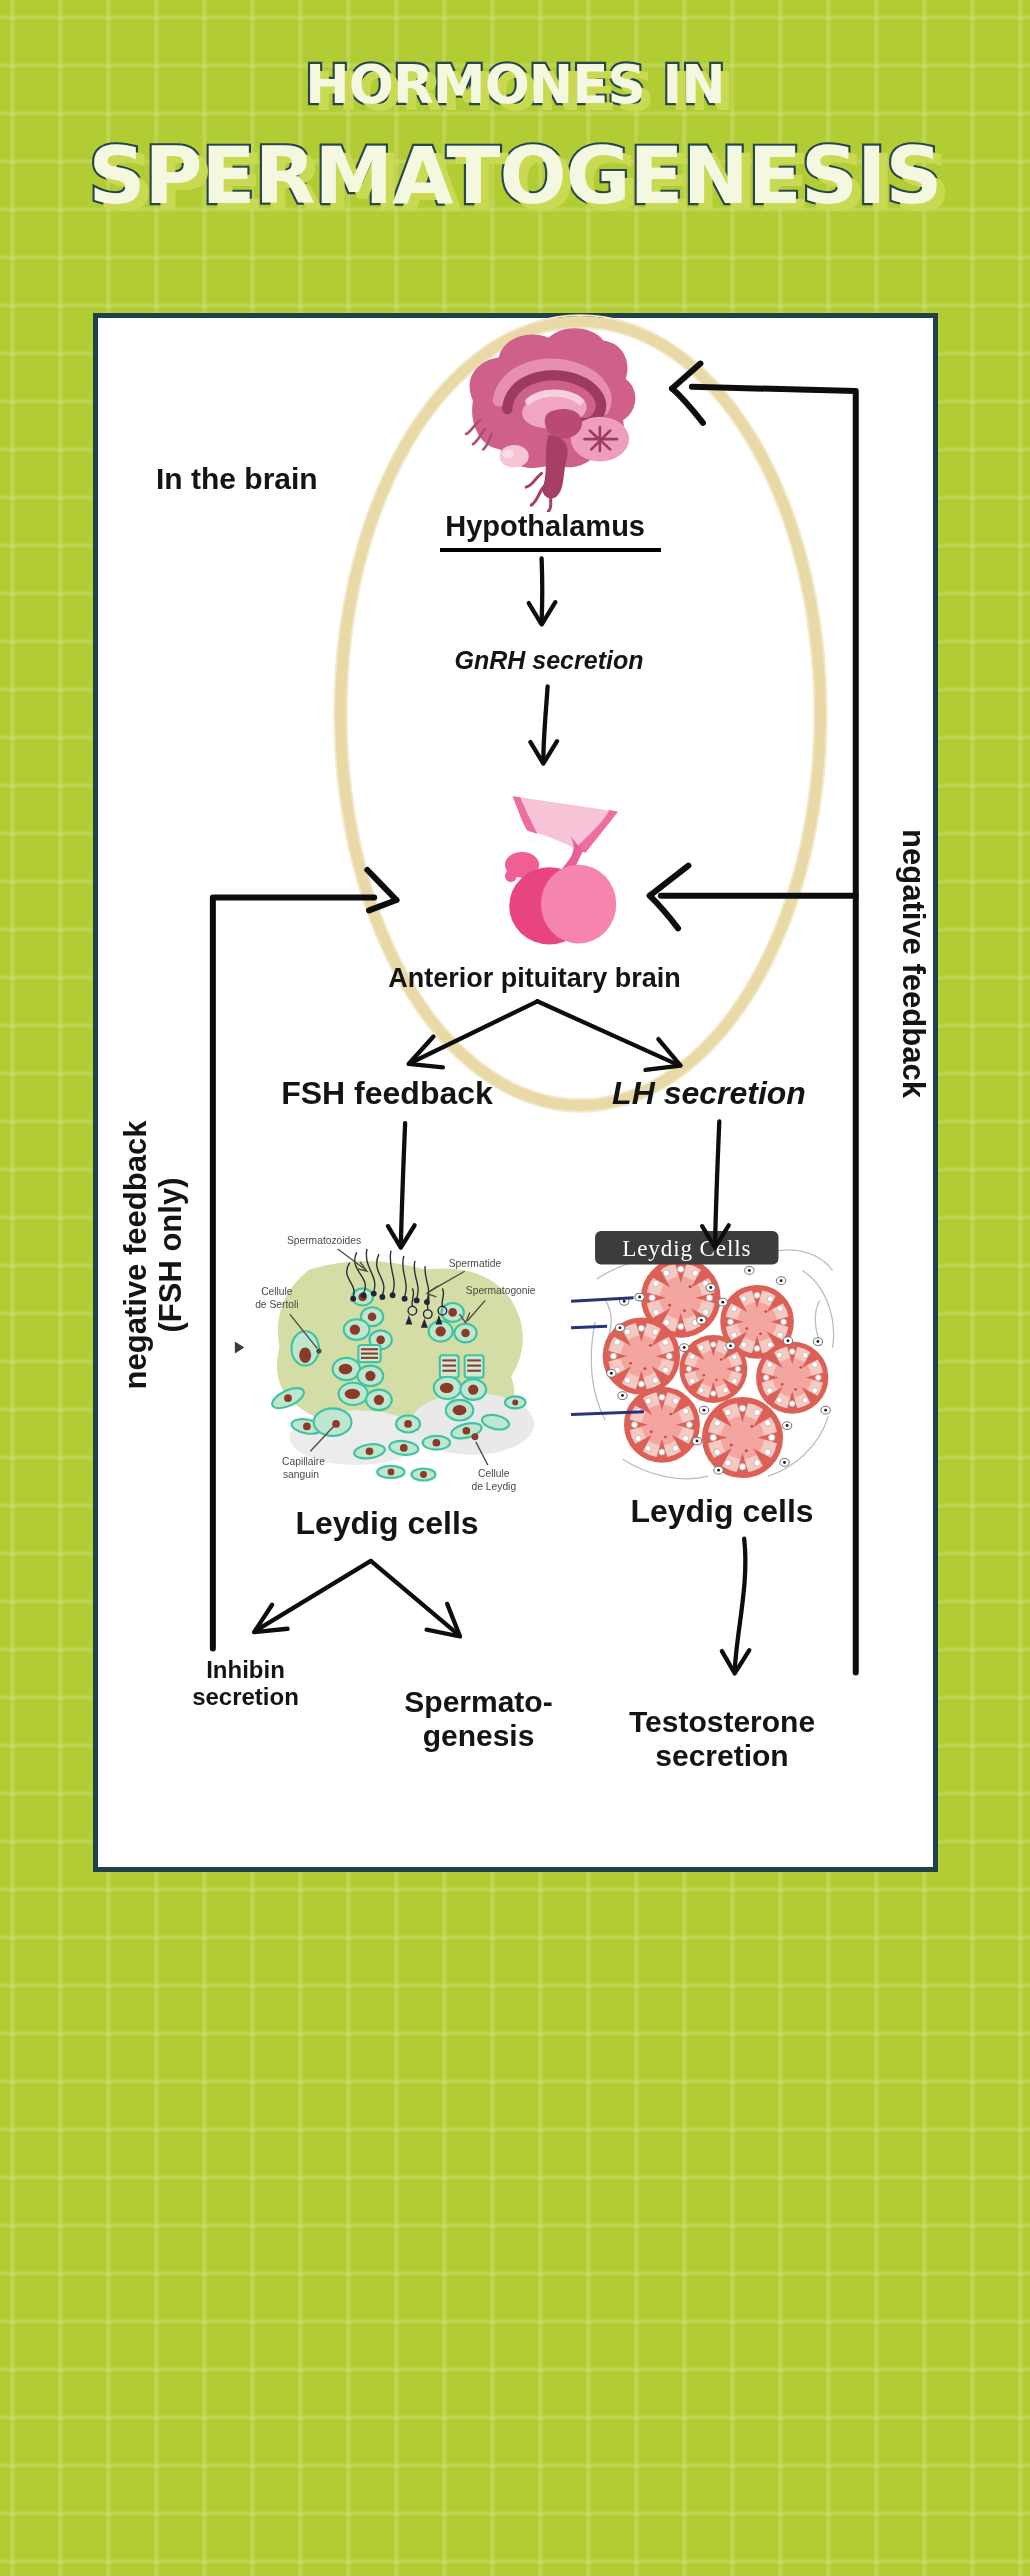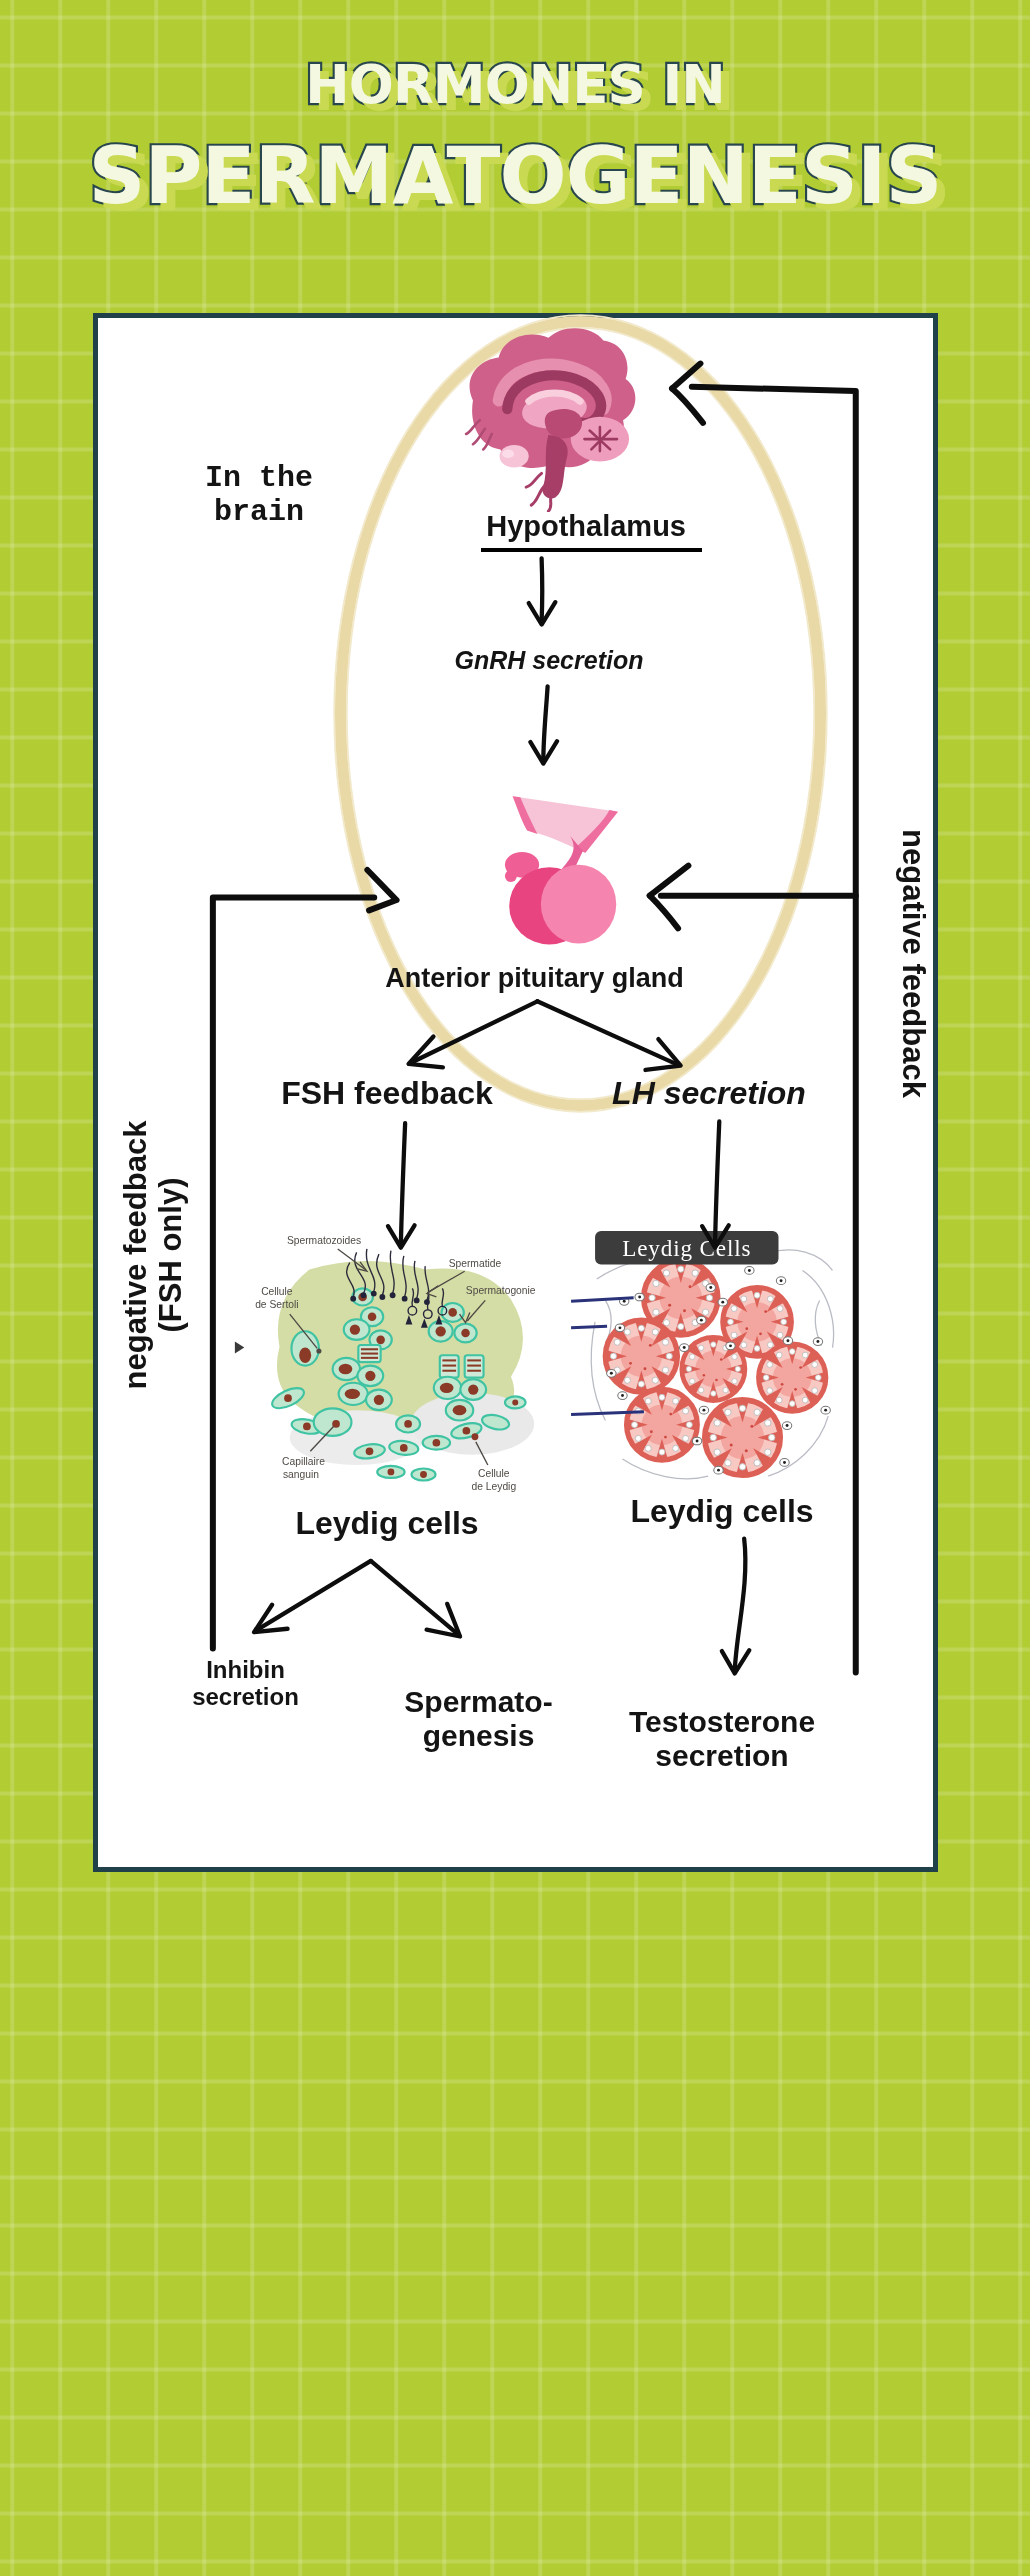--- a/index.html
+++ b/index.html
@@ -32,22 +32,22 @@
   }
   .gold-ring{
     left:335px;top:316px;width:469px;height:773px;border-radius:50%;
     border:11px solid #e9d9a6;
     box-shadow:inset 0 0 0 1.7px #f2e9cb, 0 0 0 1.7px #f2e9cb;
     z-index:2;
   }
   
   .lbl{position:absolute;color:#141414;font-weight:700;z-index:4;text-align:center;line-height:1.12;}
   .pre{white-space:pre-line;}
-  #in-brain{left:156px;top:462px;width:206px;font-size:30px;text-align:center;font-family:Liberation Mono, monospace;}
-  #hypothalamus{left:440px;top:510px;font-size:29px;padding:0 15.5px 6px 5.2px;border-bottom:4.3px solid #000;text-align:left;margin-left:41px;}
+  #in-brain{left:156px;top:462px;width:206px;font-size:30px;text-align:left;}
+  #hypothalamus{left:440px;top:510px;font-size:29px;padding:0 15.5px 6px 5.2px;border-bottom:4.3px solid #000;text-align:left;}
   #gnrh{left:420px;top:646px;width:258px;font-size:25px;font-style:italic;}
   #anterior{left:363px;top:963px;width:343px;font-size:27px;}
   #fsh{left:258px;top:1076px;width:258px;font-size:32px;}
   #lh{left:580px;top:1076px;width:258px;font-size:32px;font-style:italic;}
   #sertoli-cells{left:258px;top:1506px;width:258px;font-size:32px;}
   #leydig-cells{left:593px;top:1494px;width:258px;font-size:32px;}
   #inhibin{left:134px;top:1657px;width:223px;font-size:24px;}
   #spermatogenesis{left:367px;top:1657px;width:223px;font-size:30px;margin-top:28px;}
   #testosterone{left:593px;top:1705px;width:258px;font-size:30px;}
   #neg-right{left:720px;top:925px;width:343px;height:77px;font-size:31px;transform:rotate(90deg);}
@@ -398,21 +398,21 @@
       <path d="M0,228 L85,225"></path>
   </g>
 
   <rect x="28" y="14" width="214" height="39" rx="7" fill="#3d3c3c"></rect>
   <text x="135" y="43" text-anchor="middle" font-family="Liberation Serif, serif" font-size="27" fill="#ffffff" letter-spacing="1">Leydig Cells</text>
 </svg>
 
 <div id="in-brain" class="lbl">In the brain</div>
 <div id="hypothalamus" class="lbl">Hypothalamus</div>
 <div id="gnrh" class="lbl">GnRH secretion</div>
-<div id="anterior" class="lbl">Anterior pituitary gland</div>
+<div id="anterior" class="lbl">Anterior pituitary brain</div>
 <div id="fsh" class="lbl">FSH feedback</div>
 <div id="lh" class="lbl">LH secretion</div>
 <div id="sertoli-cells" class="lbl">Leydig cells</div>
 <div id="leydig-cells" class="lbl">Leydig cells</div>
 <div id="inhibin" class="lbl pre">Inhibin
 secretion</div>
 <div id="spermatogenesis" class="lbl pre">Spermato-
 genesis</div>
 <div id="testosterone" class="lbl pre">Testosterone
 secretion</div>

